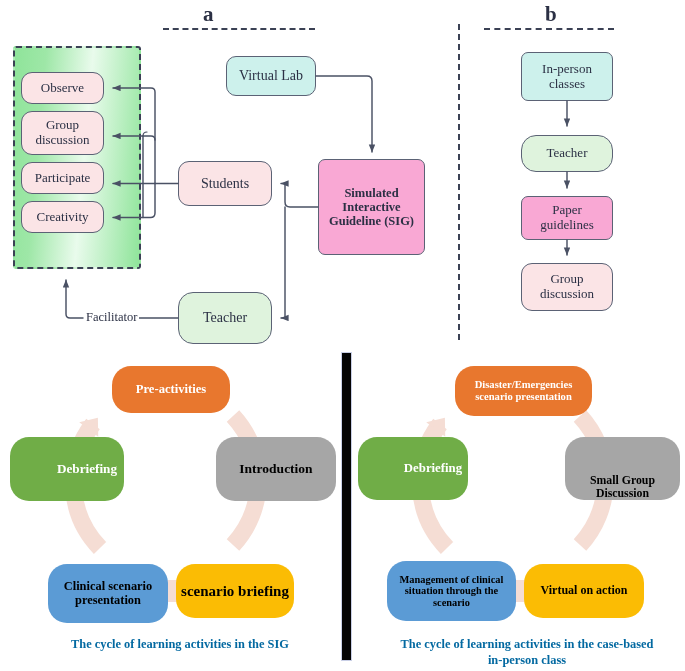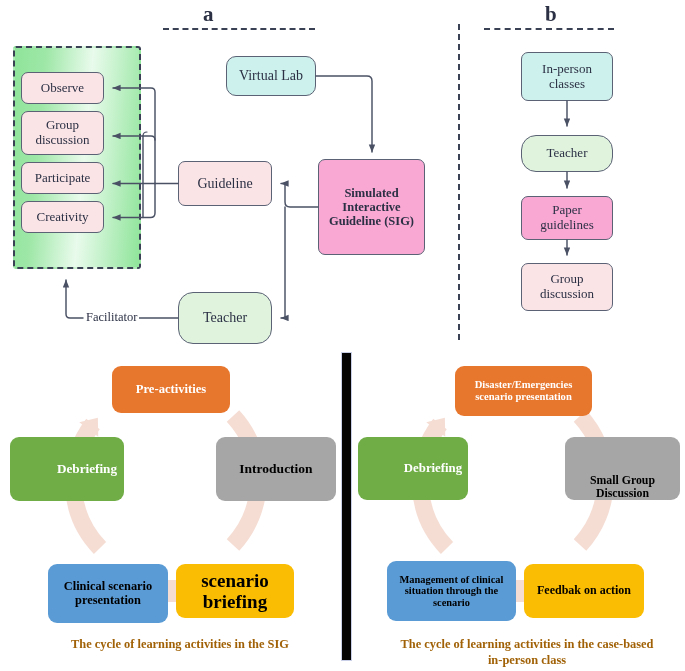--- a/index.html
+++ b/index.html
@@ -7,21 +7,21 @@
        font-family:"Liberation Serif", serif;color:#2b3044;}
   .stage{position:absolute;left:0;top:0;width:685px;height:671px;}
 
   
   .node{position:absolute;box-sizing:border-box;border:1.4px solid #5b6275;
         border-radius:7px;display:flex;align-items:center;justify-content:center;
         text-align:center;line-height:1.12;}
   .node span{display:block;padding:0 3px;}
 
   .n-blue{background:#cdf1ec;}
-  .n-pink{background:#fbe4e6;}
+  .n-pink{background:#fbe4e6;border-radius:11px;}
   .n-yellow{background:#f9a8d4;}
   .n-green{background:#dff3dd;border-radius:15px;}
 
   .bold{font-weight:bold;}
 
   
   .panel-letter{position:absolute;font-size:21px;font-weight:bold;
                 font-family:"Liberation Serif", serif;color:#2b3044;}
 
   
@@ -35,31 +35,31 @@
   
   svg.conn{position:absolute;left:0;top:0;width:685px;height:671px;
            pointer-events:none;overflow:visible;}
   .lbl-facilitator{position:absolute;font-size:12.5px;background:#ffffff;
                    padding:0 2px;font-family:"Liberation Serif", serif;}
 
   
   .black-bar{position:absolute;background:#040404;border:1px solid #c9cfe6;}
 
   
-  .cyc{position:absolute;box-sizing:border-box;border-radius:9px;
+  .cyc{position:absolute;box-sizing:border-box;border-radius:19px;
        display:flex;align-items:center;justify-content:center;text-align:center;
        font-weight:bold;font-family:"Liberation Serif", serif;line-height:1.12;}
   .c-orange{background:#e8772e;color:#ffffff;}
   .c-grey{background:#a6a6a6;color:#000000;}
   .c-amber{background:#fbbc04;color:#000000;}
   .c-blue{background:#5b9bd5;color:#000000;}
   .c-green{background:#70ad47;color:#ffffff;padding-left:40px;}
 
   .caption{position:absolute;text-align:center;font-weight:bold;font-size:12.4px;
-           font-family:"Liberation Serif", serif;color:#a16207;line-height:1.25;}
+           font-family:"Liberation Serif", serif;color:#0369a1;line-height:1.25;}
 </style>
 </head>
 <body>
 
 <div class="stage">
 
   <div class="panel-letter" style="left:203px;top:2px;">a</div>
   <div class="hdash" style="left:163px;top:28px;width:152px;"></div>
 
   <div class="panel-letter" style="left:545px;top:2px;">b</div>
@@ -83,21 +83,21 @@
 
   <div class="node n-pink" style="left:21px;top:201px;width:83px;height:32px;font-size:13px;">
     <span>Creativity</span>
   </div>
 
   <div class="node n-blue" style="left:226px;top:56px;width:90px;height:40px;font-size:14px;border-radius:10px;">
     <span>Virtual Lab</span>
   </div>
 
   <div class="node n-pink" style="left:178px;top:161px;width:94px;height:45px;font-size:14px;">
-    <span>Guideline</span>
+    <span>Students</span>
   </div>
 
   <div class="node n-yellow bold" style="left:318px;top:159px;width:107px;height:96px;font-size:12.5px;">
     <span class="ml">Simulated<br>Interactive<br>Guideline (SIG)</span>
   </div>
 
   <div class="node n-green" style="left:178px;top:292px;width:94px;height:52px;font-size:14px;">
     <span>Teacher</span>
   </div>
 
@@ -177,42 +177,42 @@
     </g>
     <rect x="512" y="580" width="16" height="22" fill="#f5ddd4"></rect>
   </svg>
 
   <div class="cyc c-orange" style="left:112px;top:366px;width:118px;height:47px;font-size:12.6px;">
     <span>Pre-activities</span>
   </div>
   <div class="cyc c-grey" style="left:216px;top:437px;width:120px;height:64px;font-size:13.5px;">
     <span>Introduction</span>
   </div>
-  <div class="cyc c-amber" style="left:176px;top:564px;width:118px;height:54px;font-size:19px;">
+  <div class="cyc c-amber" style="left:176px;top:564px;width:118px;height:54px;font-size:15px;">
     <span>scenario briefing</span>
   </div>
   <div class="cyc c-blue" style="left:48px;top:564px;width:120px;height:59px;font-size:12.4px;">
     <span class="ml">Clinical scenario<br>presentation</span>
   </div>
   <div class="cyc c-green" style="left:10px;top:437px;width:114px;height:64px;font-size:13.2px;">
     <span>Debriefing</span>
   </div>
 
   <div class="caption" style="left:30px;top:637px;width:300px;">
     <span class="ml">The cycle of learning activities in the SIG</span>
   </div>
 
   <div class="cyc c-orange" style="left:455px;top:366px;width:137px;height:50px;font-size:10.6px;justify-content:center;">
     <span class="ml">Disaster/Emergencies<br>scenario presentation</span>
   </div>
   <div class="cyc c-grey" style="left:565px;top:437px;width:115px;height:63px;font-size:11.8px;align-items:flex-end;">
     <span class="ml">Small Group<br>Discussion</span>
   </div>
   <div class="cyc c-amber" style="left:524px;top:564px;width:120px;height:54px;font-size:12px;">
-    <span>Feedbak on action</span>
+    <span>Virtual on action</span>
   </div>
   <div class="cyc c-blue" style="left:387px;top:561px;width:129px;height:60px;font-size:10.4px;">
     <span class="ml">Management of clinical<br>situation through the<br>scenario</span>
   </div>
   <div class="cyc c-green" style="left:358px;top:437px;width:110px;height:63px;font-size:12.8px;">
     <span>Debriefing</span>
   </div>
 
   <div class="caption" style="left:372px;top:637px;width:310px;">
     <span class="ml">The cycle of learning activities in the case-based<br>in-person class</span>

